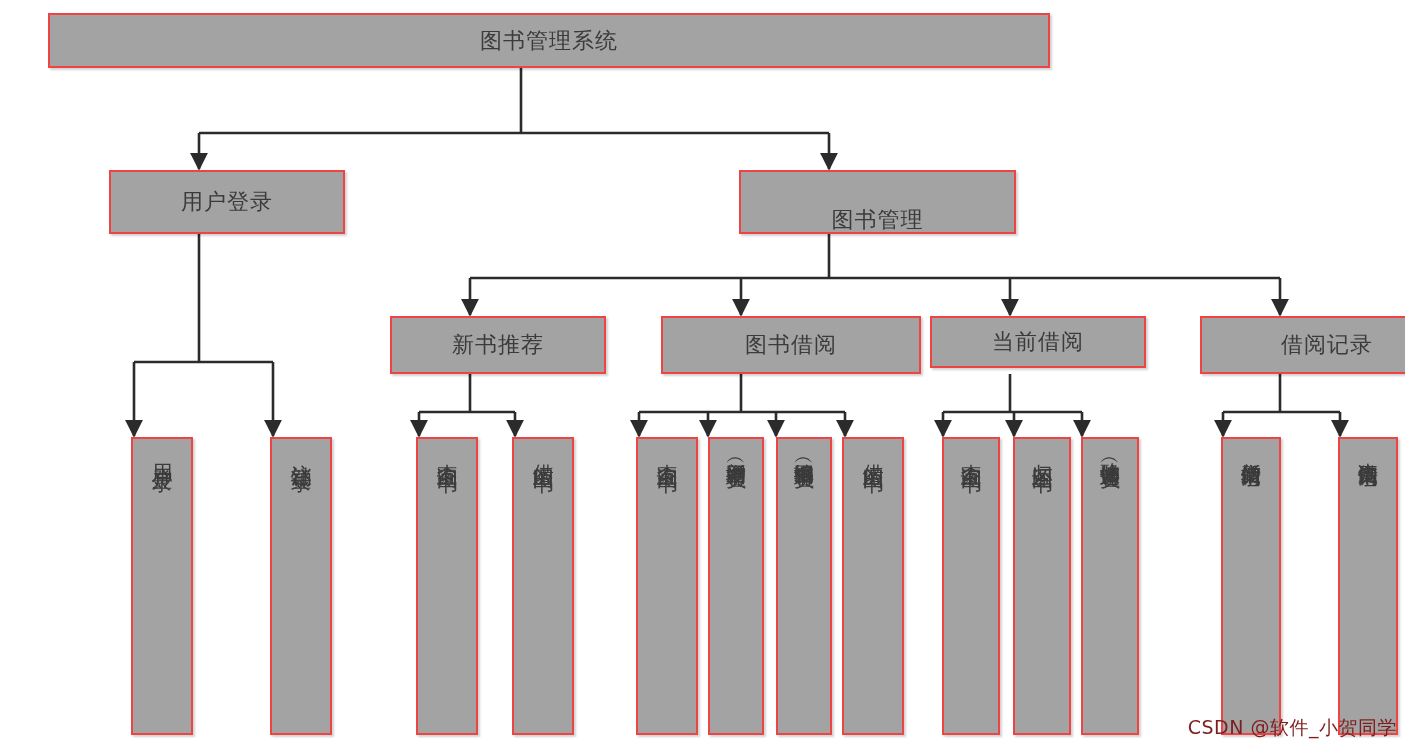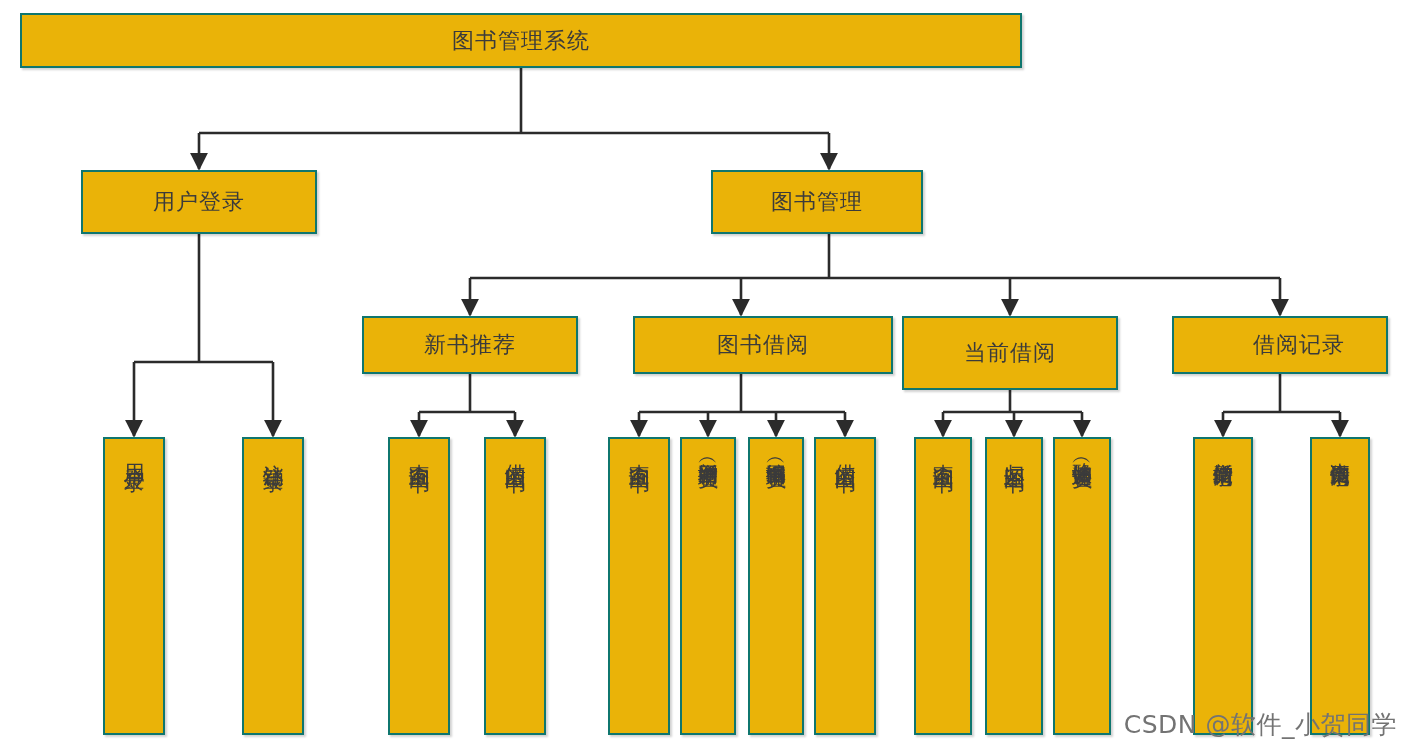--- a/index.html
+++ b/index.html
@@ -20,27 +20,28 @@
   #edges {
     position: absolute;
     left: 0;
     top: 0;
     width: 1405px;
     height: 747px;
   }
   .node {
     position: absolute;
     box-sizing: border-box;
-    border: 2px solid #0f766e;
-    background: #eab308;
+    border: 2px solid #ef4444;
+    background: #a3a3a3;
     box-shadow: 2px 2px 2px rgba(0,0,0,0.18);
     display: flex;
     align-items: center;
     justify-content: center;
     color: #3b3b3b;
+    margin-left: 28px;
   }
   .node .label {
     font-size: 22px;
     line-height: 1.15;
     letter-spacing: 1px;
     white-space: nowrap;
     color: #3b3b3b;
   }
   .node.leaf {
     align-items: flex-start;
@@ -57,22 +58,22 @@
     text-align: left;
   }
   .node.leaf.tall .label {
     font-size: 20px;
     letter-spacing: 1px;
   }
   #watermark {
     position: absolute;
     right: 8px;
     bottom: 6px;
-    font-size: 25px;
-    color: #737373;
+    font-size: 19px;
+    color: #7f1d1d;
     letter-spacing: 0.5px;
     white-space: nowrap;
     pointer-events: none;
   }
 </style>
 </head>
 <body>
 
 <div id="stage">
 
@@ -112,31 +113,31 @@
       </g>
   </svg>
 
   <div class="node root" style="left: 20px; top: 13px; width: 1002px; height: 55px;">
     <span class="label">图书管理系统</span>
   </div>
 
   <div class="node" style="left: 81px; top: 170px; width: 236px; height: 64px;">
     <span class="label">用户登录</span>
   </div>
-  <div class="node" style="left: 711px; top: 170px; width: 212px; height: 64px;">
+  <div class="node" style="left: 711px; top: 170px; width: 277px; height: 64px; align-items: flex-end;">
     <span class="label">图书管理</span>
   </div>
 
   <div class="node" style="left: 362px; top: 316px; width: 216px; height: 58px; text-align: center;">
     <span class="label">新书推荐</span>
   </div>
   <div class="node" style="left: 633px; top: 316px; width: 260px; height: 58px;">
     <span class="label">图书借阅</span>
   </div>
-  <div class="node" style="left: 902px; top: 316px; width: 216px; height: 74px;">
+  <div class="node" style="left: 902px; top: 316px; width: 216px; height: 52px;">
     <span class="label">当前借阅</span>
   </div>
   <div class="node" style="left: 1172px; top: 316px; width: 216px; height: 58px; padding-left: 38px;">
     <span class="label">借阅记录</span>
   </div>
 
   <div class="node leaf" style="left: 103px; top: 437px; width: 62px; height: 298px;">
     <span class="label">用户登录</span>
   </div>
   <div class="node leaf" style="left: 242px; top: 437px; width: 62px; height: 298px;">

